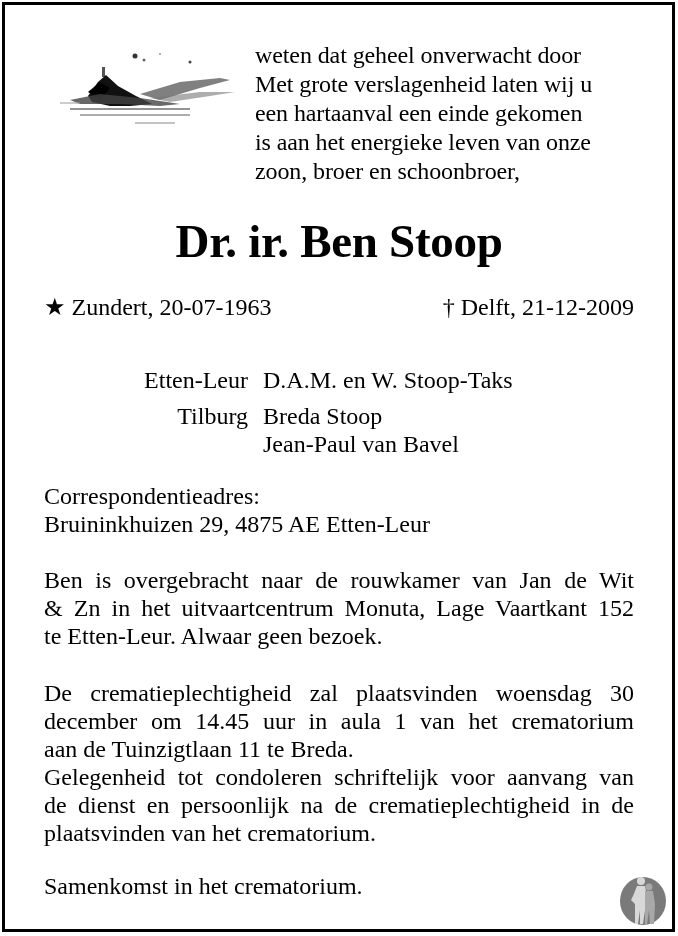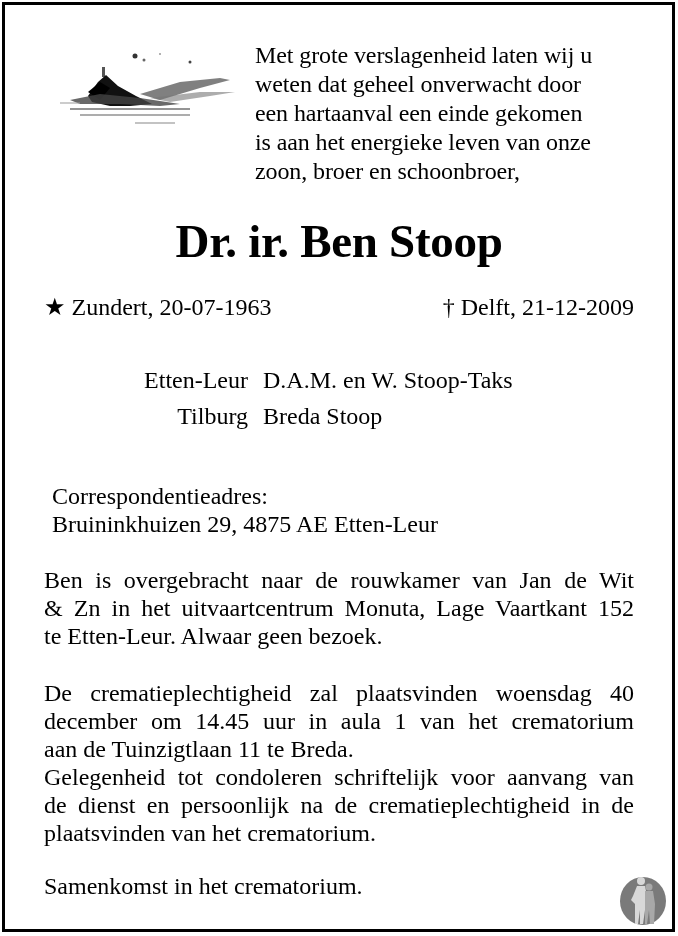--- a/index.html
+++ b/index.html
@@ -94,21 +94,21 @@
       width: 590px;
       font-size: 24px;
       line-height: 28px;
     }
     .block span { display: block; white-space: nowrap; }
     .block .just {
       text-align: justify;
       text-align-last: justify;
       white-space: normal;
     }
-    .address { top: 482px; margin-left: 8px; }
+    .address { top: 482px; }
     .transfer { top: 566px; }
     .ceremony { top: 679px; }
     .gathering { top: 872px; }
     .logo {
       position: absolute;
       left: 619px;
       top: 874px;
       width: 48px;
       height: 52px;
     }
@@ -131,22 +131,22 @@
     <polygon points="100,52 140,40 180,36 190,38 160,46 120,58" fill="#555" opacity="0.75"></polygon>
     <polygon points="110,56 160,50 195,50 170,54 130,60" fill="#777" opacity="0.6"></polygon>
     <rect x="30" y="66" width="120" height="2" fill="#666" opacity="0.7"></rect>
     <rect x="40" y="72" width="110" height="2" fill="#777" opacity="0.6"></rect>
     <rect x="95" y="80" width="40" height="2" fill="#888" opacity="0.5"></rect>
     <rect x="20" y="60" width="20" height="2" fill="#999" opacity="0.5"></rect>
   </g>
 </svg>
 
 <div class="intro">
+  <span>weten dat geheel onverwacht door</span>
   <span>Met grote verslagenheid laten wij u</span>
-  <span>weten dat geheel onverwacht door</span>
   <span>een hartaanval een einde gekomen</span>
   <span>is aan het energieke leven van onze</span>
   <span>zoon, broer en schoonbroer,</span>
 </div>
 
 <div class="name">Dr. ir. Ben Stoop</div>
 
 <div class="birth">
   <span>★</span>
   <span>Zundert, 20-07-1963</span>
@@ -161,37 +161,38 @@
   <div class="fam-row">
     <div class="fam-place">Etten-Leur</div>
     <div class="fam-names">
       <span>D.A.M. en W. Stoop-Taks</span>
     </div>
   </div>
   <div class="fam-row">
     <div class="fam-place">Tilburg</div>
     <div class="fam-names">
       <span>Breda Stoop</span>
+      <span>Jean-Paul van Bavel</span>
     </div>
   </div>
 </div>
 
 <div class="block address">
   <span>Correspondentieadres:</span>
   <span>Bruininkhuizen 29, 4875 AE Etten-Leur</span>
 </div>
 
 <div class="block transfer">
   <span class="just">Ben is overgebracht naar de rouwkamer van Jan de Wit</span>
   <span class="just">&amp; Zn in het uitvaartcentrum Monuta, Lage Vaartkant 152</span>
   <span>te Etten-Leur. Alwaar geen bezoek.</span>
 </div>
 
 <div class="block ceremony">
-  <span class="just">De crematieplechtigheid zal plaatsvinden woensdag 40</span>
+  <span class="just">De crematieplechtigheid zal plaatsvinden woensdag 30</span>
   <span class="just">december om 14.45 uur in aula 1 van het crematorium</span>
   <span>aan de Tuinzigtlaan 11 te Breda.</span>
   <span class="just">Gelegenheid tot condoleren schriftelijk voor aanvang van</span>
   <span class="just">de dienst en persoonlijk na de crematieplechtigheid in de</span>
   <span>plaatsvinden van het crematorium.</span>
 </div>
 
 <div class="block gathering">Samenkomst in het crematorium.</div>
 
 <svg class="logo" viewBox="0 0 48 52">

